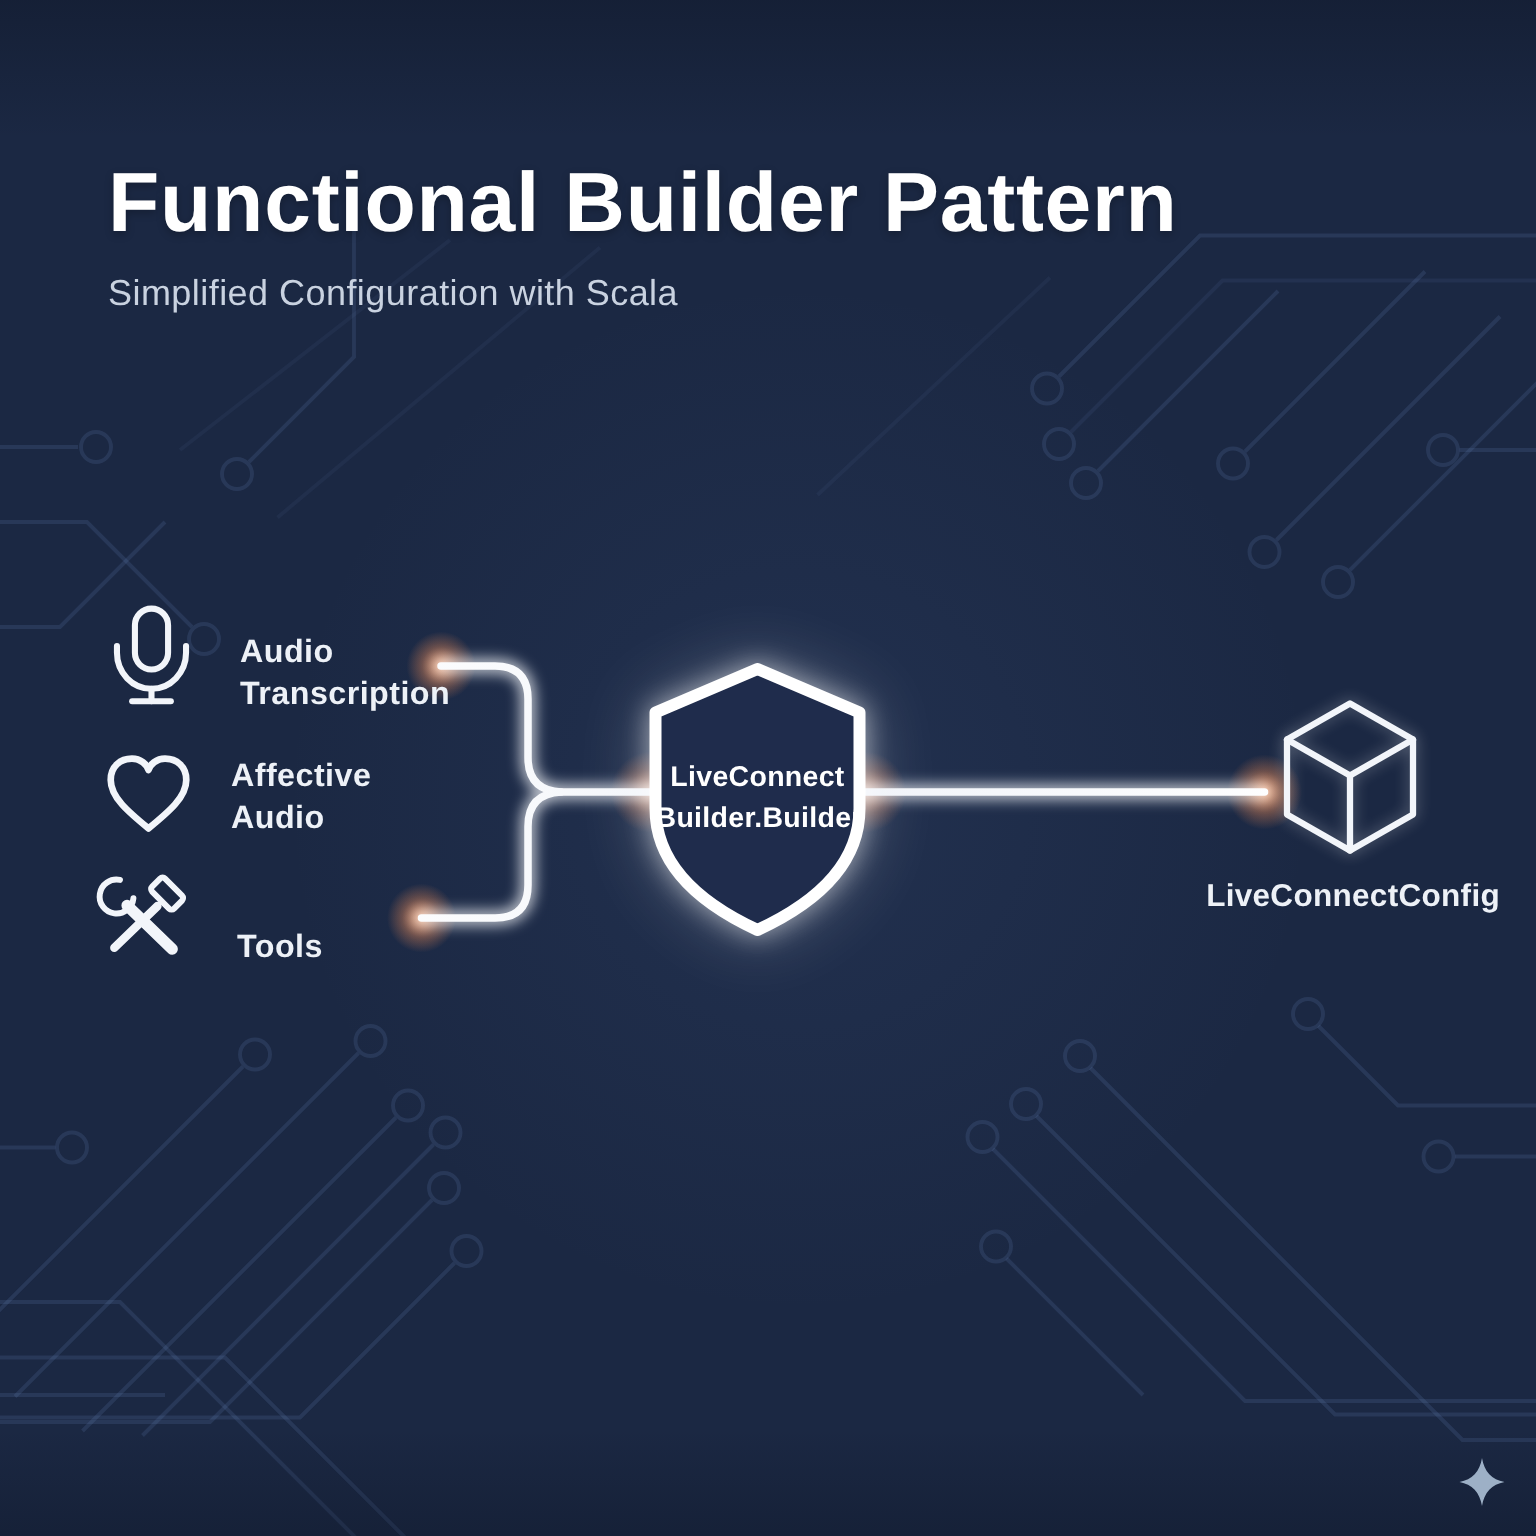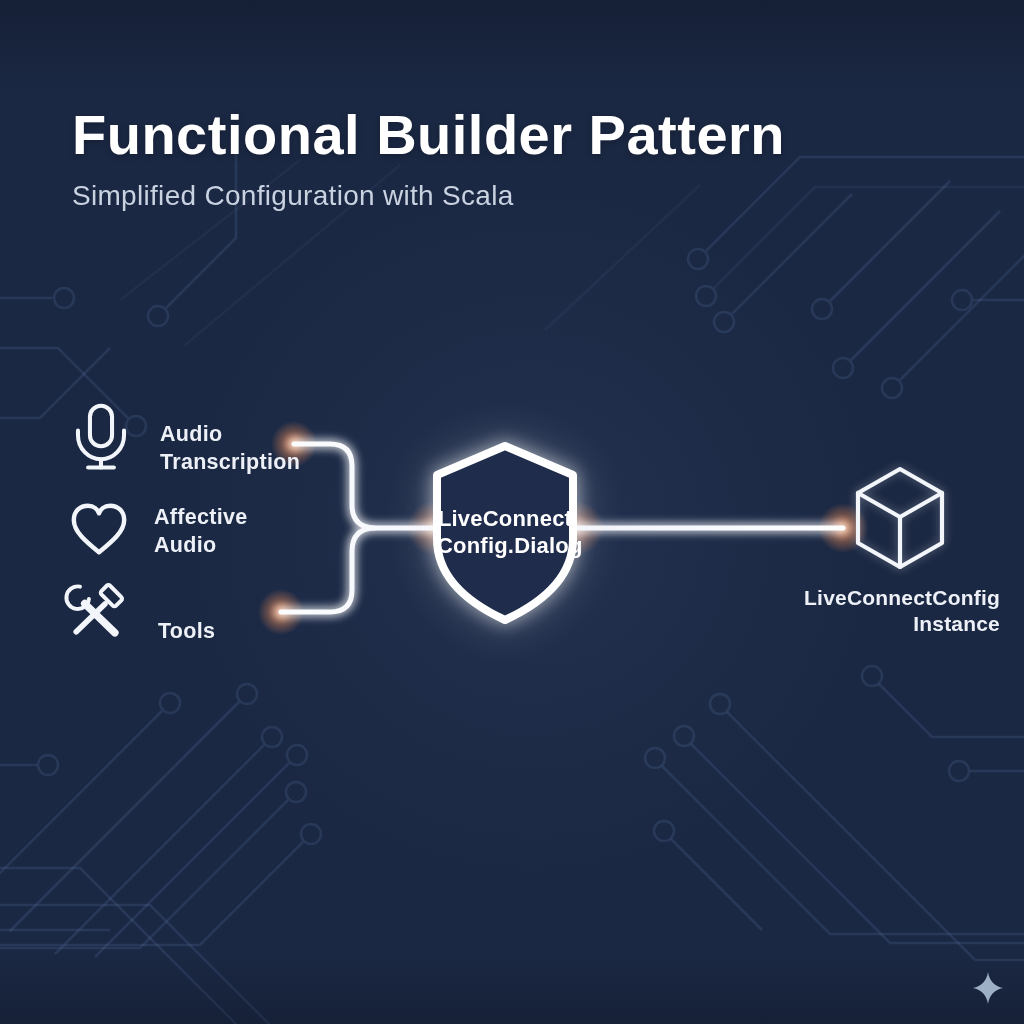--- a/index.html
+++ b/index.html
@@ -25,34 +25,34 @@
       linear-gradient(180deg, rgba(10,16,30,0.35) 0%, rgba(10,16,30,0) 9%, rgba(10,16,30,0) 93%, rgba(10,16,30,0.30) 100%);
   }
   svg.circuit{position:absolute;inset:0;z-index:0;}
   .header{position:absolute;left:72px;top:104px;z-index:4;}
   .header h1{
     margin:0;font-size:56px;line-height:62px;font-weight:700;
     letter-spacing:.5px;color:var(--title-text);
     text-shadow:0 2px 6px rgba(0,0,0,.25);
   }
   .header p{
-    margin:12px 0 0 0;font-size:28px;line-height:36px;font-weight:400;
+    margin:12px 0 0 0;font-size:24px;line-height:36px;font-weight:400;
     color:var(--subtitle-text);letter-spacing:.3px;
   }
   svg.wires{position:absolute;inset:0;z-index:2;}
   .feature{position:absolute;display:flex;align-items:flex-end;z-index:4;}
   .feature .icon{flex:0 0 auto;}
   .feature .icon svg{display:block;stroke:#f2f5fa;fill:none;stroke-linecap:round;stroke-linejoin:round;}
   .feat-label{font-size:21.5px;line-height:28px;font-weight:700;color:var(--label-text);letter-spacing:.3px;}
   .feat-label span{display:block;}
   .shield-svg{position:absolute;left:424px;top:438px;z-index:5;
     filter:drop-shadow(0 0 9px rgba(255,255,255,.55)) drop-shadow(0 0 22px rgba(255,255,255,.25));}
   .shield-text{
     position:absolute;left:437px;top:505px;width:136px;z-index:6;text-align:center;
-    font-size:22px;line-height:27px;font-weight:700;color:#ffffff;letter-spacing:.2px;
+    font-size:19px;line-height:27px;font-weight:700;color:#ffffff;letter-spacing:.2px;
   }
   .shield-text span{display:block;}
   .cube-svg{position:absolute;left:853px;top:464px;z-index:5;
     filter:drop-shadow(0 0 5px rgba(255,255,255,.35));}
   .cube-label{
     position:absolute;left:800px;top:585px;width:200px;z-index:6;text-align:right;
     font-size:21px;line-height:26px;font-weight:700;color:var(--label-text);letter-spacing:.2px;
   }
   .cube-label span{display:block;}
   .sparkle{position:absolute;left:972px;top:971px;z-index:6;}
@@ -207,33 +207,32 @@
       <span>Tools</span>
       <span></span>
     </div>
   </div>
 
   <svg class="shield-svg" width="162" height="190" viewBox="0 0 162 190">
     <path d="M81,8 L13,37 V101 C13,137 40,163 81,182 C122,163 149,137 149,101 V37 Z" fill="#1f2c4c" stroke="#ffffff" stroke-width="8" stroke-linejoin="round"></path>
   </svg>
   <div class="shield-text">
     <span>LiveConnect</span>
-    <span>Config.Dialog</span>
+    <span>Builder.Builder</span>
   </div>
 
   <svg class="cube-svg" width="94" height="110" viewBox="0 0 94 110">
     <g fill="none" stroke="#f2f5fa" stroke-width="4.2" stroke-linejoin="round" stroke-linecap="round">
       <path d="M47,5 L89,29 V79 L47,103 L5,79 V29 Z"></path>
       <path d="M5,29 L47,53 L89,29"></path>
       <path d="M47,53 V103"></path>
     </g>
   </svg>
   <div class="cube-label">
     <span>LiveConnectConfig</span>
-    <span>Instance</span>
   </div>
 
   <svg class="sparkle" width="32" height="34" viewBox="0 0 32 34">
     <path d="M16,1 C17.4,10 22.6,15.4 31,17 C22.6,18.6 17.4,24 16,33 C14.6,24 9.4,18.6 1,17 C9.4,15.4 14.6,10 16,1 Z" fill="#9db0c6"></path>
   </svg>
 
   <div class="vignette"></div>
 </div>
 
 </body></html>

